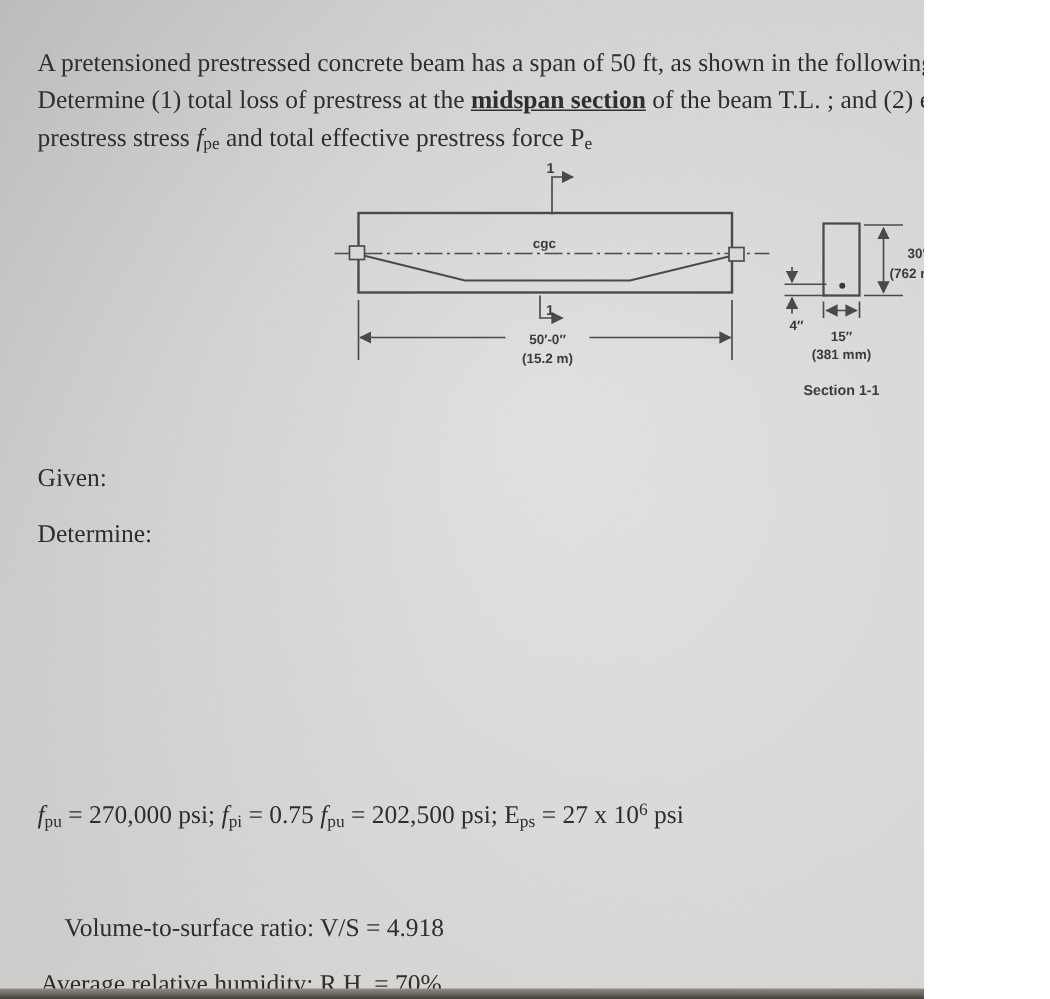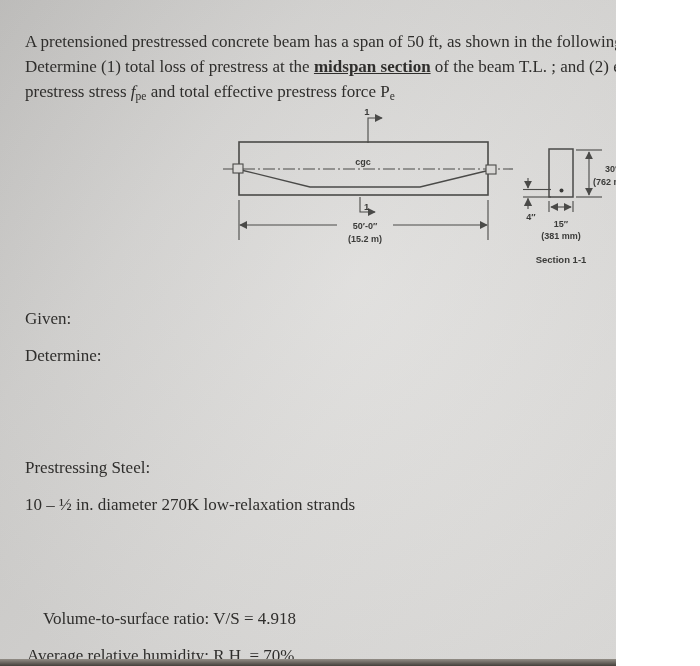--- a/index.html
+++ b/index.html
@@ -81,23 +81,22 @@
     <text x="356" y="139" text-anchor="middle">(381 mm)</text>
     <text class="big" x="356" y="163" text-anchor="middle">Section 1-1</text>
   </svg>
 
   <p class="l bold" style="top:290px">Given:</p>
 
   <p class="l bold" style="top:327px">Determine:</p>
 
 
 
-  <p class="l bold" style="top:439px">Prestressing Steel:</p>
 
-  <p class="l" style="top:476px">10 – ½ in. diameter 270K low-relaxation strands</p>
 
+  <p class="l" style="top:511px"><i>f</i><sub>pu</sub><span> = 270,000 psi; </span><i>f</i><sub>pi</sub><span> = 0.75 </span><i>f</i><sub>pu</sub><span> = 202,500 psi; E</span><sub>ps</sub><span> = 27 x 10</span><sup>6</sup><span> psi</span></p>
 
   <p class="l" style="top:590px;left:43px">Volume-to-surface ratio: V/S = 4.918</p>
 
   <p class="l" style="top:627px;left:27px">Average relative humidity: R.H. = 70%</p>
 
   <div class="desk"></div>
 </div>
 
 </body></html>

